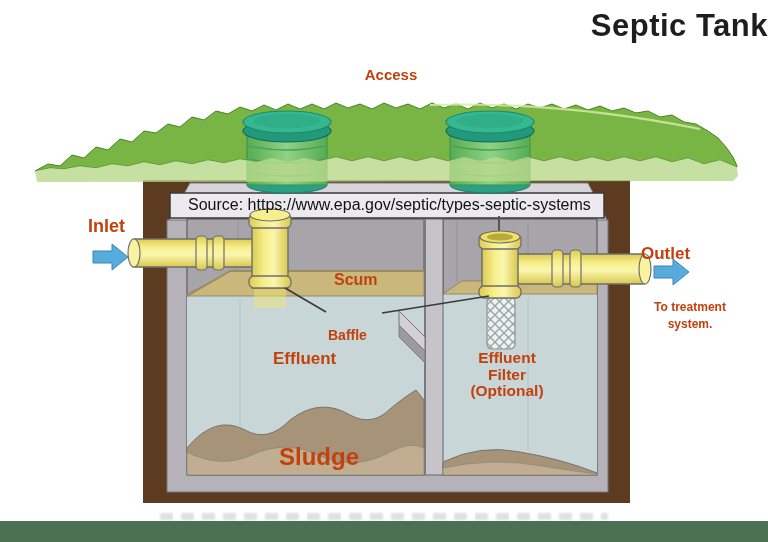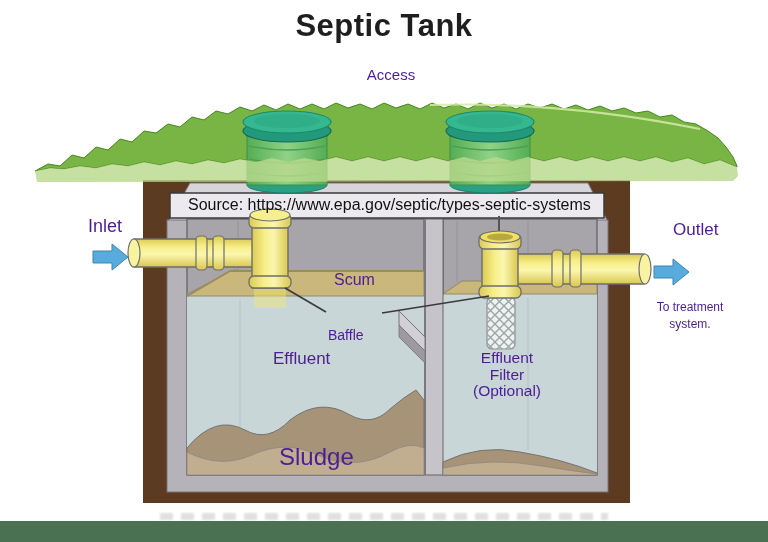--- a/index.html
+++ b/index.html
@@ -1,25 +1,25 @@
 <!DOCTYPE html>
 <html><head>
 <meta charset="utf-8">
 <style>
   html,body{margin:0;padding:0;background:#fff;}
   .stage{position:relative;width:768px;height:542px;background:#ffffff;overflow:hidden;
          font-family:"Liberation Sans",sans-serif;}
   .scene{position:absolute;left:0;top:0;width:768px;height:542px;}
-  .ttl{position:absolute;left:0;right:0;top:8px;text-align:center;
+  .ttl{position:absolute;left:0;right:0;top:8px;text-align:right;
        font-size:31px;font-weight:800;color:#1e1e1e;letter-spacing:.5px;}
-  .lbl{position:absolute;font-weight:normal;color:#4c1d95;line-height:1.08;}
+  .lbl{position:absolute;font-weight:bold;color:#c2410c;line-height:1.08;}
   .center{text-align:center;}
   .access{left:331px;top:67px;width:120px;font-size:15px;line-height:16px;}
   .inlet{left:88px;top:217px;font-size:18px;}
-  .outlet{left:641px;top:221px;font-size:17px;margin-left:32px;}
+  .outlet{left:641px;top:245px;font-size:17px;}
   .totreat{left:626px;top:299px;width:128px;font-size:12px;line-height:17px;}
   .srcline{position:absolute;left:175px;top:196px;width:430px;font-size:16px;
            font-weight:400;color:#111;white-space:nowrap;margin-left:13px;}
   .scum{left:334px;top:271px;font-size:16px;}
   .baffle{left:328px;top:328px;font-size:14px;}
   .effluent{left:273px;top:350px;font-size:17px;}
   .efilter{left:455px;top:350px;width:104px;font-size:15.5px;line-height:16.5px;}
   .sludge{left:279px;top:444px;font-size:24px;}
   .footer-bar{position:absolute;left:0;top:521px;width:768px;height:21px;background:#4a7152;}
   .caption-remnant{position:absolute;left:160px;top:513px;width:448px;height:7px;opacity:.55;

